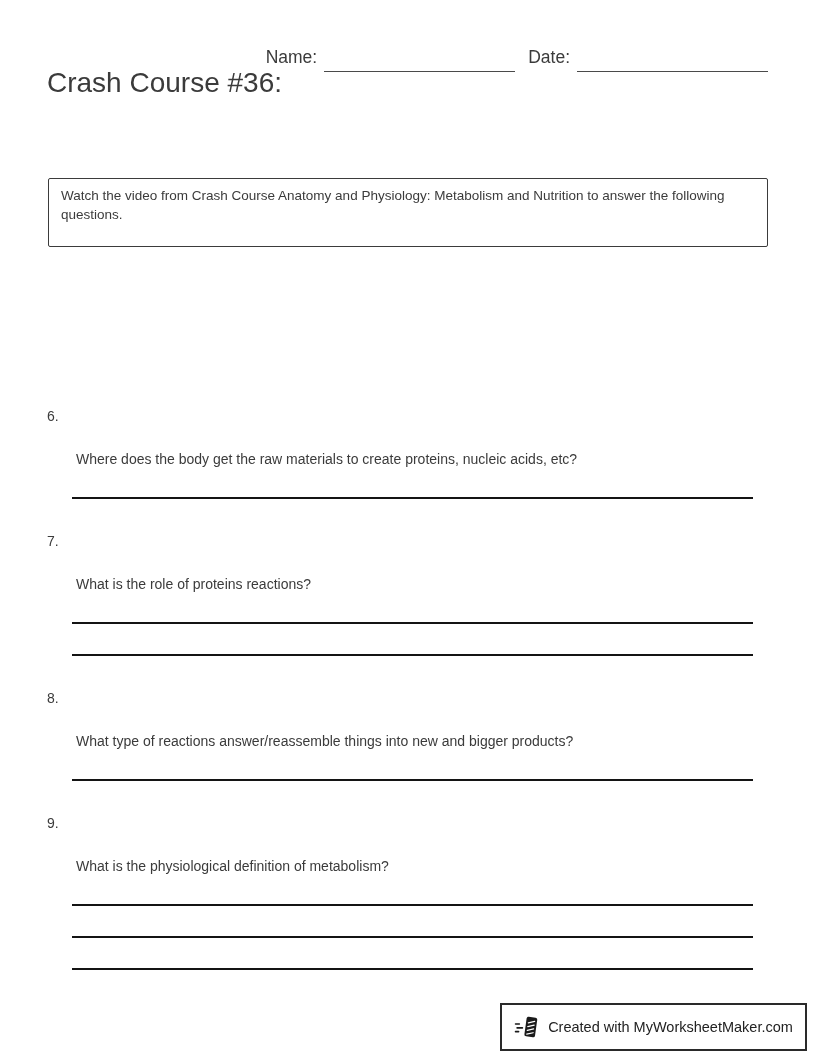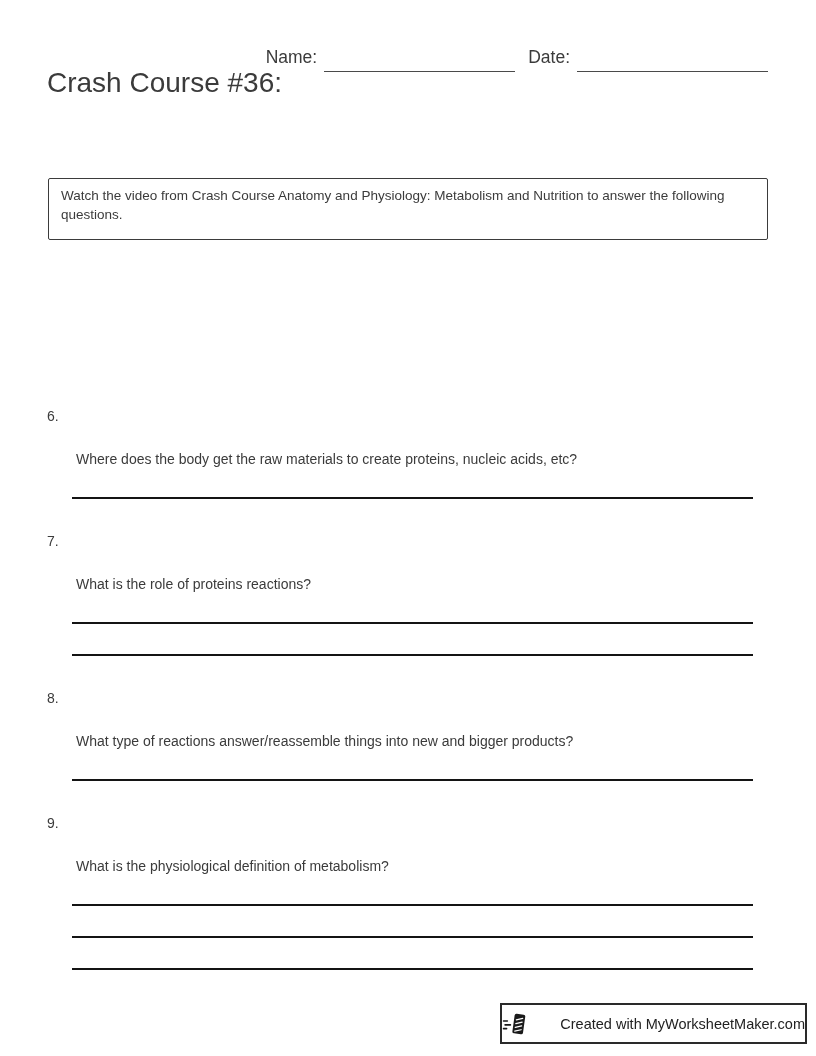--- a/index.html
+++ b/index.html
@@ -41,21 +41,21 @@
     border-bottom: 1.5px solid #4a4a4a;
   }
 
   .instruction-box {
     position: absolute;
     left: 48px;
     top: 178px;
     width: 720px;
     border: 1.5px solid #3b3b3b;
     border-radius: 2px;
-    padding: 7px 16px 15px 12px;
+    padding: 7px 16px 22px 12px;
     font-size: 13.5px;
     line-height: 19px;
     color: #3b3b3b;
   }
 
   .questions {
     position: absolute;
     left: 47px;
     top: 406px;
     width: 706px;
@@ -76,26 +76,26 @@
     height: 0;
     border-bottom: 2px solid #141414;
   }
   .answer-line + .answer-line { margin-top: 30px; }
 
   .footer-badge {
     position: absolute;
     left: 500px;
     top: 1003px;
     width: 307px;
-    height: 41px;
+    height: 48px;
     border: 2px solid #2a2a2a;
     background: #ffffff;
     display: flex;
     align-items: center;
-    justify-content: space-between;
+    justify-content: center;
     gap: 8px;
   }
   .badge-text { font-size: 14.5px; color: #222222; white-space: nowrap; }
   .badge-logo { display: inline-flex; }
   .badge-logo svg { width: 26px; height: 30px; display: block; }
 </style>
 </head>
 <body>
 
 <div class="worksheet-title">

